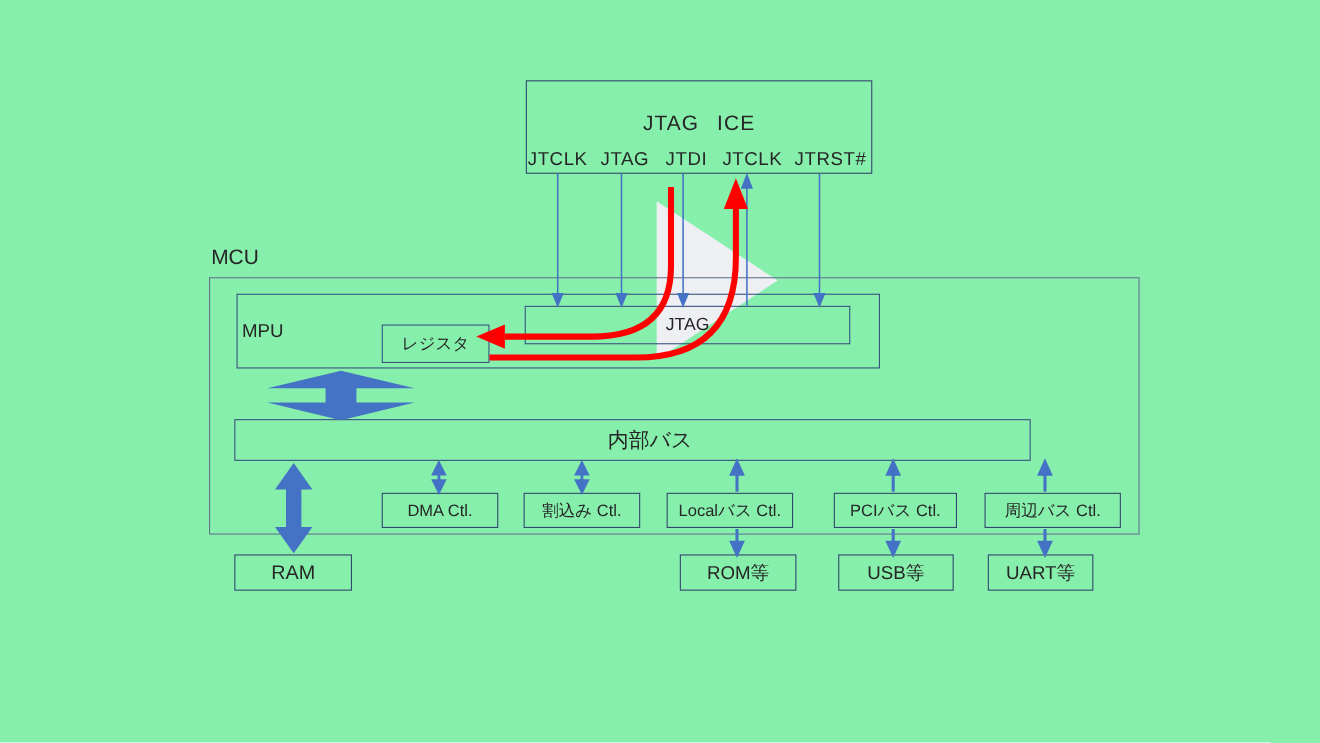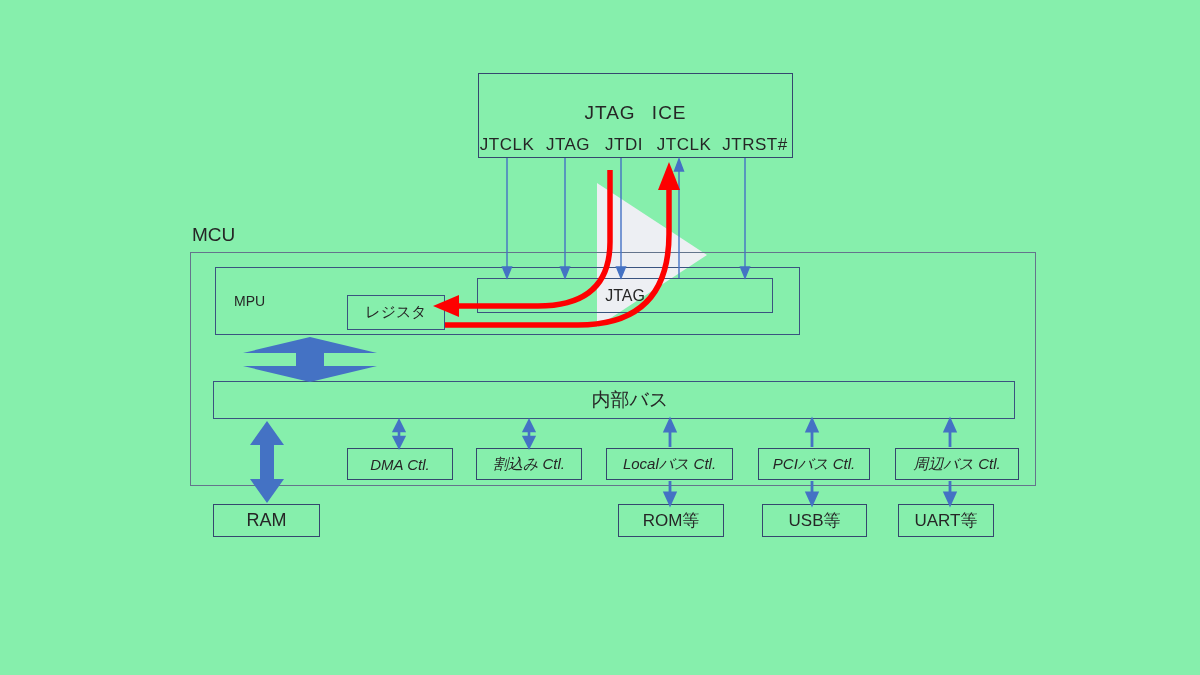--- a/index.html
+++ b/index.html
@@ -14,25 +14,25 @@
   .b-outer{border:1.5px solid #64748C;}
   .lbl{white-space:nowrap;}
   
   .ice{left:478px;top:73px;width:315px;height:85px;flex-direction:column;justify-content:flex-start;}
   .ice-title{margin-top:28px;font-size:19px;word-spacing:10px;letter-spacing:1px;}
   .sig{position:absolute;bottom:2px;transform:translateX(-50%);font-size:17px;letter-spacing:0.5px;}
   
   .mcu-label{position:absolute;left:192px;top:224px;font-size:19px;}
   .mcu{left:190px;top:252px;width:846px;height:234px;}
   .mpu{left:215px;top:267px;width:585px;height:68px;justify-content:flex-start;}
-  .mpu .lbl{margin-left:18px;font-size:14px;}
+  .mpu .lbl{margin-left:4px;font-size:17px;}
   .jtagbox{left:477px;top:278px;width:296px;height:35px;font-size:16px;}
   .regbox{left:347px;top:295px;width:98px;height:35px;font-size:15px;}
-  .bus{left:213px;top:381px;width:802px;height:38px;font-size:19px;padding-left:32px;}
-  .ctl{top:448px;height:32px;font-size:15px;font-style:italic;}
+  .bus{left:213px;top:381px;width:724px;height:38px;font-size:19px;padding-left:32px;}
+  .ctl{top:448px;height:32px;font-size:15px;}
   .bot{top:504px;height:33px;font-size:17px;justify-content:center;}
   .svg-overlay{position:absolute;left:0;top:0;pointer-events:none;}
   .wm{position:absolute;left:0;top:0;}
 </style>
 </head>
 <body>
 
 <div class="stage">
 
   <svg class="wm" width="1200" height="675" viewBox="0 0 1200 675">
@@ -66,21 +66,21 @@
   <div class="box b-mid bus">
     <span class="lbl">内部バス</span>
   </div>
 
   <div class="box b-dark ctl" style="left:347px;width:106px">
     <span class="lbl">DMA Ctl.</span>
   </div>
   <div class="box b-dark ctl" style="left:476px;width:106px">
     <span class="lbl">割込み Ctl.</span>
   </div>
-  <div class="box b-dark ctl" style="left:606px;width:127px">
+  <div class="box b-dark ctl" style="left:606px;width:115px">
     <span class="lbl">Localバス Ctl.</span>
   </div>
   <div class="box b-dark ctl" style="left:758px;width:112px">
     <span class="lbl">PCIバス Ctl.</span>
   </div>
   <div class="box b-dark ctl" style="left:895px;width:124px">
     <span class="lbl">周辺バス Ctl.</span>
   </div>
 
   <div class="box b-dark bot" style="left:213px;width:107px;font-size:18px">

